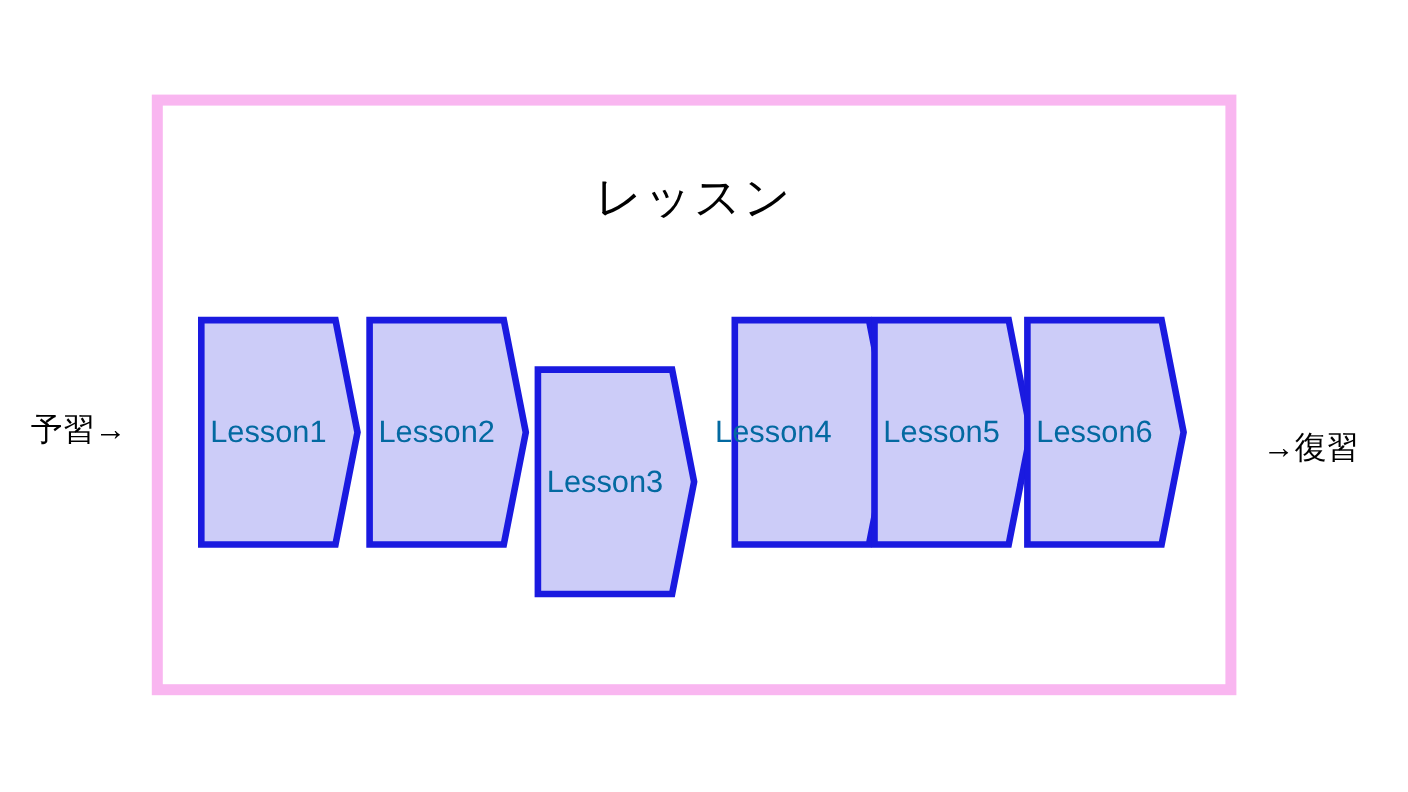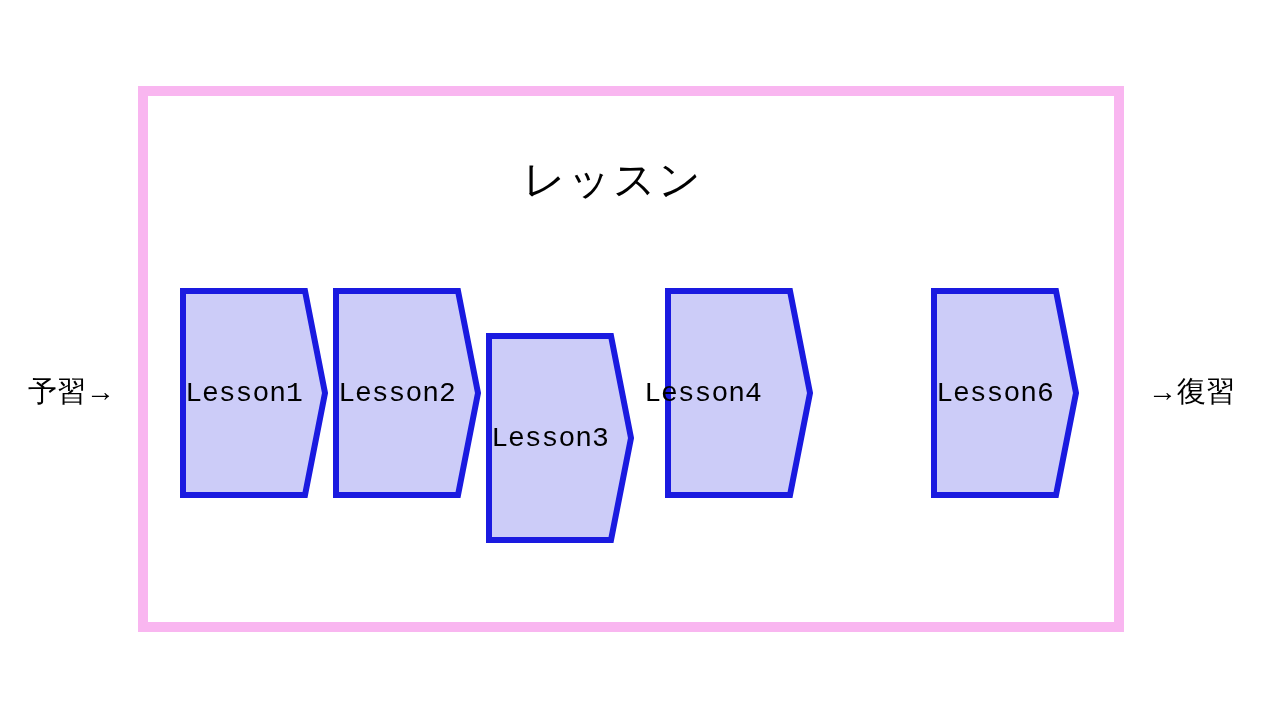--- a/index.html
+++ b/index.html
@@ -32,21 +32,21 @@
     width: 986px;
     height: 546px;
     border: 10px solid #f9b6f0;
     box-sizing: border-box;
     background: #ffffff;
   }
 
   
   .title {
     position: absolute;
-    left: 120px;
+    left: 138px;
     top: 152px;
     width: 986px;
     text-align: center;
     font-size: 42px;
     line-height: 56px;
     color: #000000;
     letter-spacing: 2px;
     white-space: nowrap;
     font-family: "DejaVu Sans", "Liberation Sans", sans-serif;
   }
@@ -55,21 +55,21 @@
   .side-label {
     position: absolute;
     top: 371px;
     font-size: 29px;
     line-height: 40px;
     color: #000000;
     white-space: nowrap;
     font-family: Liberation Serif, serif;
   }
   .side-label.left  { left: 28px;  text-align: left; }
-  .side-label.right { left: 1148px; text-align: left; }
+  .side-label.right { left: 1148px; text-align: left; margin-top: 16px; }
 
   
   .chevron-row {
     position: absolute;
     left: 180px;
     top: 288px;
     width: 920px;
     height: 210px;
   }
 
@@ -88,25 +88,25 @@
   .chevron .chev-label {
     position: absolute;
     left: 0;
     top: 0;
     width: 128px;
     height: 210px;
     display: flex;
     align-items: center;
     justify-content: center;
     font-size: 28px;
-    color: #000000;
+    color: #0369a1;
     letter-spacing: 0px;
     white-space: nowrap;
     pointer-events: none;
-    font-family: Liberation Mono, monospace;
+    font-family: Liberation Sans, sans-serif;
   }
 </style>
 </head>
 <body>
 
 <div id="canvas">
 
   <div class="frame"></div>
 
   <div class="title">レッスン</div>
@@ -133,20 +133,26 @@
           <polygon points="3,3 125,3 145,105 125,207 3,207" fill="#ccccf8" stroke="#1a1ae0" stroke-width="6" stroke-linejoin="miter"></polygon>
         </svg>
         <div class="chev-label">Lesson3</div>
       </div>
       <div class="chevron" style="left: 459px; padding-left: 26px;">
         <svg viewBox="0 0 148 210">
           <polygon points="3,3 125,3 145,105 125,207 3,207" fill="#ccccf8" stroke="#1a1ae0" stroke-width="6" stroke-linejoin="miter"></polygon>
         </svg>
         <div class="chev-label">Lesson4</div>
       </div>
+      <div class="chevron" style="left: 612px;">
+        <svg viewBox="0 0 148 210">
+          <polygon points="3,3 125,3 145,105 125,207 3,207" fill="#ccccf8" stroke="#1a1ae0" stroke-width="6" stroke-linejoin="miter"></polygon>
+        </svg>
+        <div class="chev-label">Lesson5</div>
+      </div>
       <div class="chevron" style="left: 751px;">
         <svg viewBox="0 0 148 210">
           <polygon points="3,3 125,3 145,105 125,207 3,207" fill="#ccccf8" stroke="#1a1ae0" stroke-width="6" stroke-linejoin="miter"></polygon>
         </svg>
         <div class="chev-label">Lesson6</div>
       </div>
     </div>
 
 </div>
 

